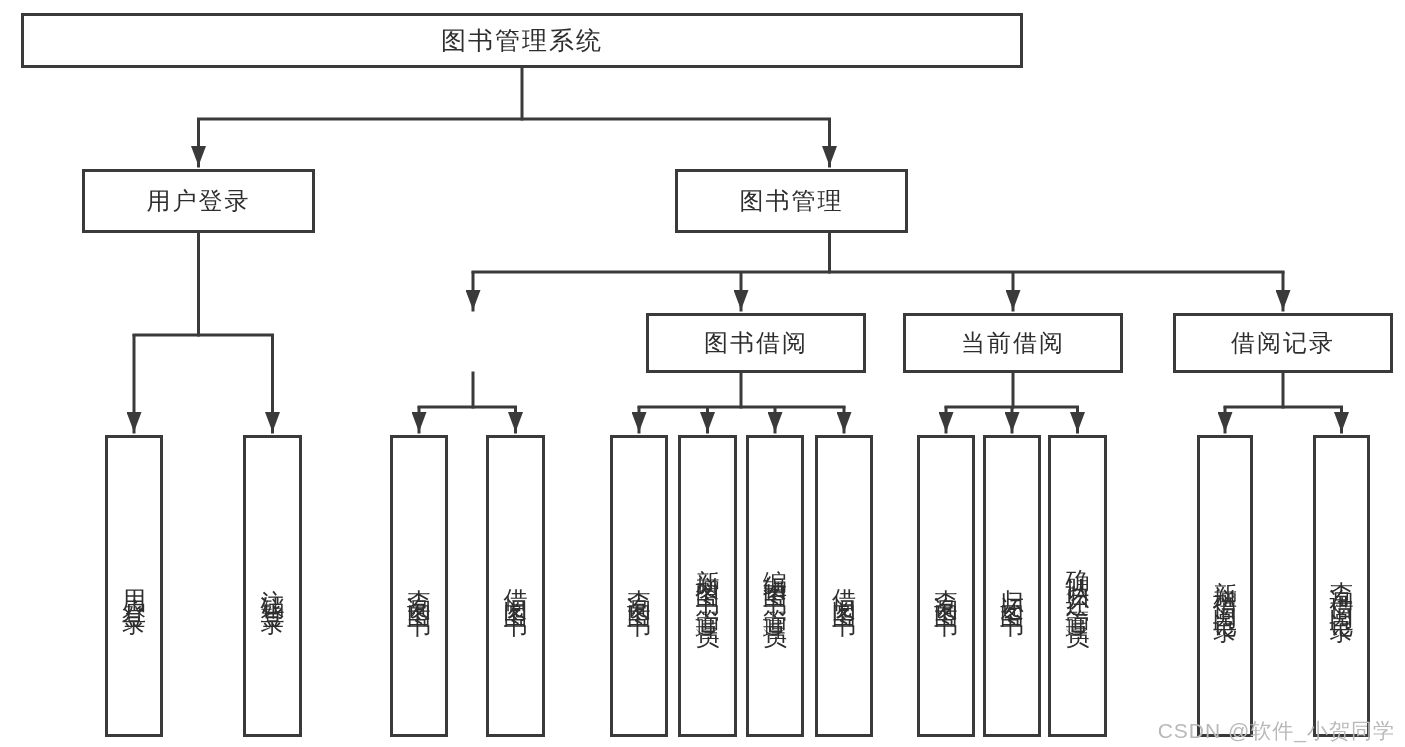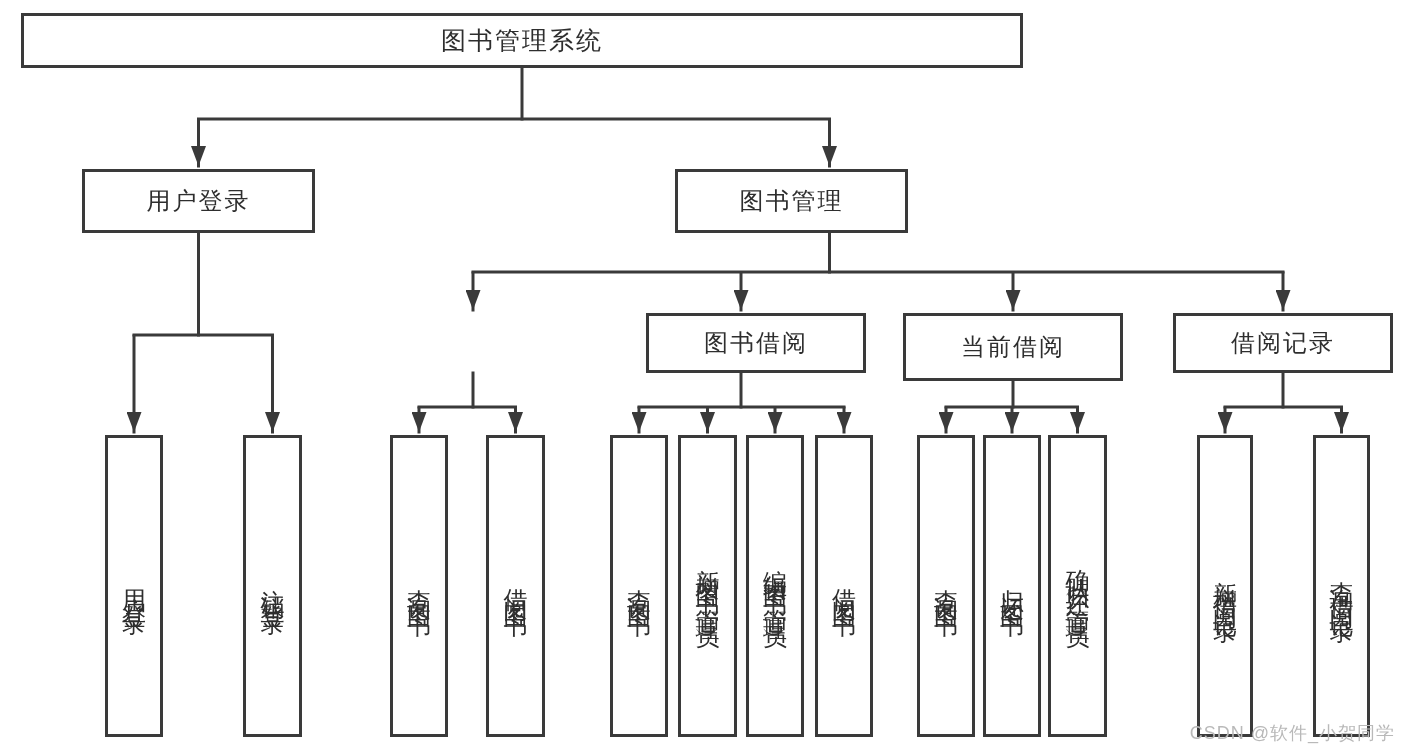--- a/index.html
+++ b/index.html
@@ -29,21 +29,21 @@
     text-orientation:mixed;
     font-size:24px;
     letter-spacing:8px;
     line-height:1;
     text-align:center;
   }
   .watermark {
     position:absolute;
     right:10px; bottom:2px;
     color:#b9b9b9;
-    font-size:18px;
+    font-size:21px;
     letter-spacing:1px;
     z-index:3;
     white-space:nowrap;
   }
 </style>
 </head>
 <body>
 
 <div class="canvas">
 
@@ -96,21 +96,21 @@
       <path d="M1341.5,408 V432" marker-end="url(#arrow)"></path>
     </g>
   </svg>
 
   <div class="box h-box root-box" style="left:21px; top:13px; width:1002px; height:55px;">图书管理系统</div>
 
   <div class="box h-box" style="left:82px; top:169px; width:233px; height:64px;">用户登录</div>
   <div class="box h-box" style="left:675px; top:169px; width:233px; height:64px;">图书管理</div>
 
   <div class="box h-box" style="left:631px; top:313px; width:220px; height:60px;margin-left:15px;">图书借阅</div>
-  <div class="box h-box" style="left:903px; top:313px; width:220px; height:68px;">当前借阅</div>
+  <div class="box h-box" style="left:903px; top:313px; width:220px; height:60px;">当前借阅</div>
   <div class="box h-box" style="left:1173px; top:313px; width:220px; height:60px;">借阅记录</div>
 
   <div class="box v-box" style="left:105px; top:435px; width:58px; height:302px;">用户登录</div>
   <div class="box v-box" style="left:243px; top:435px; width:59px; height:302px;">注销登录</div>
 
   <div class="box v-box" style="left:390px; top:435px; width:58px; height:302px;">查询图书</div>
   <div class="box v-box" style="left:486px; top:435px; width:59px; height:302px;">借阅图书</div>
 
   <div class="box v-box" style="left:610px; top:435px; width:58px; height:302px;">查询图书</div>
   <div class="box v-box" style="left:678px; top:435px; width:59px; height:302px;">新增图书（管理员）</div>

